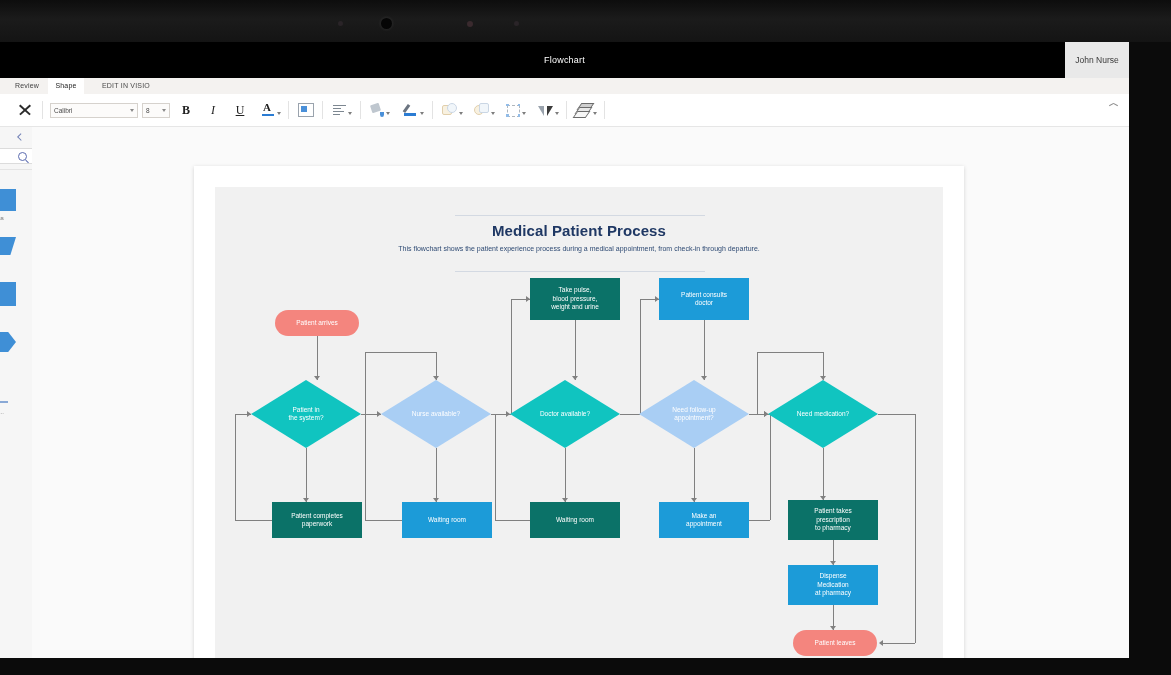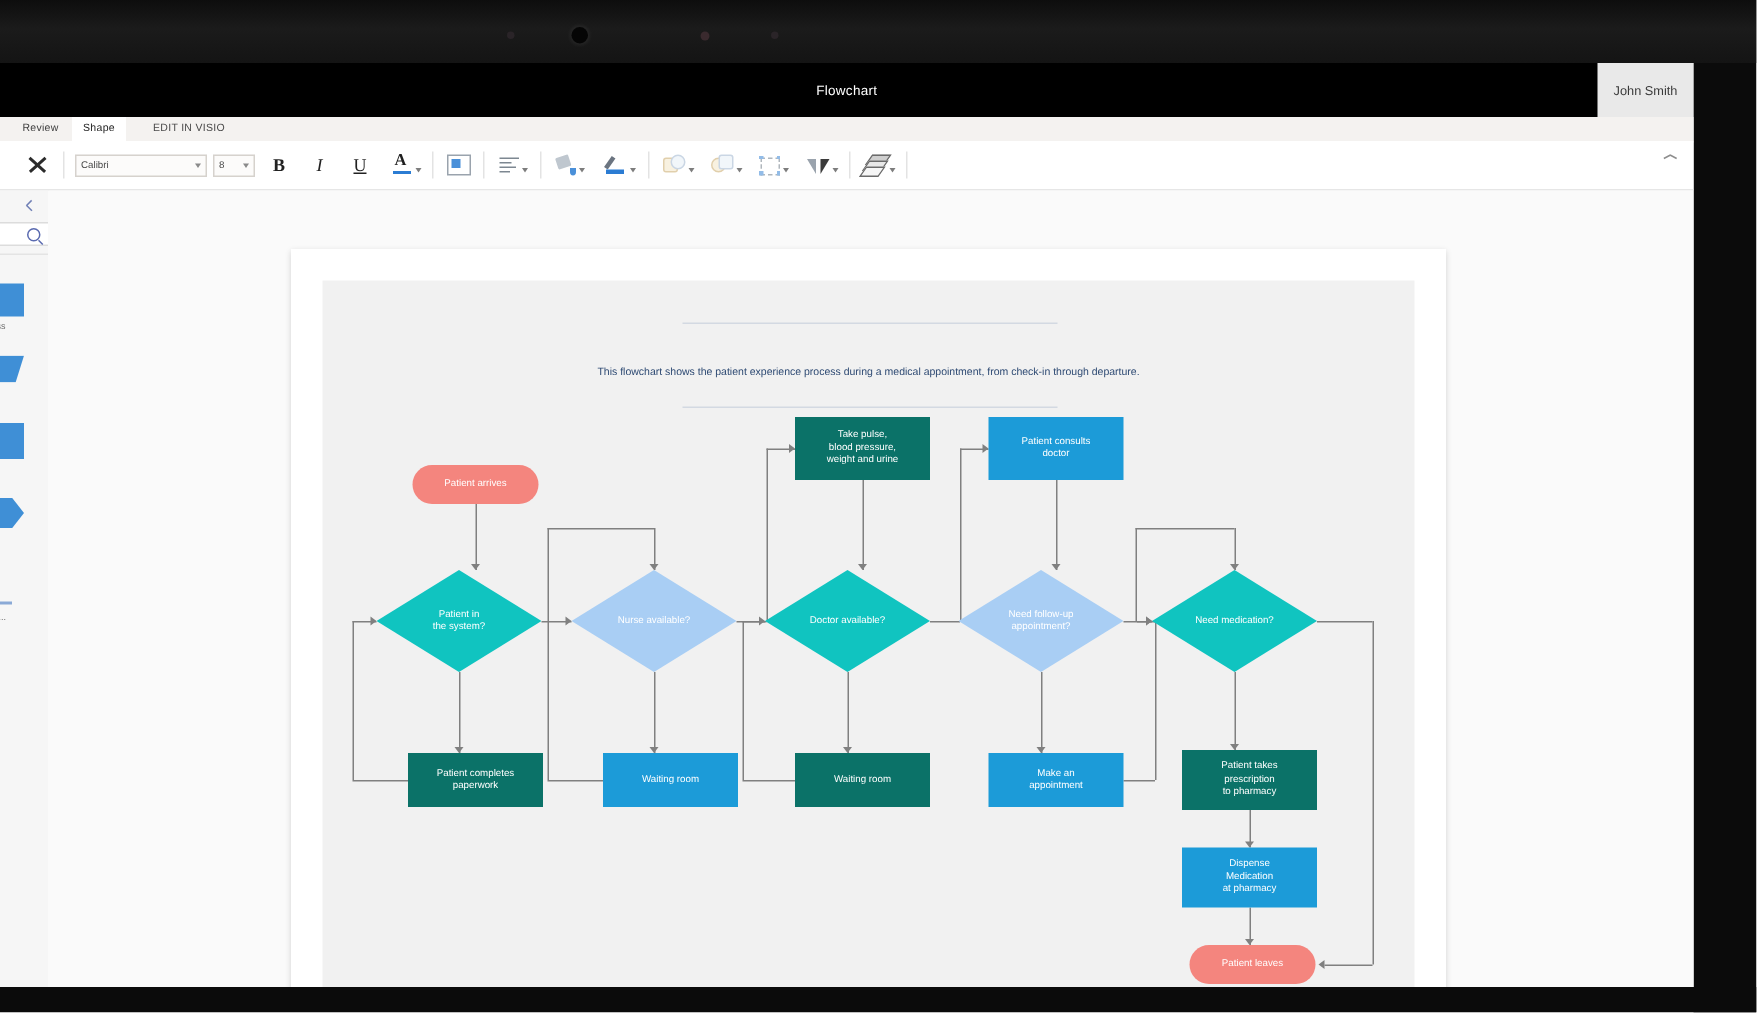--- a/index.html
+++ b/index.html
@@ -170,21 +170,21 @@
     <div class="cam s2"></div>
     <div class="cam s3"></div>
   </div>
   <div class="sidebar-dark-r"></div>
   <div class="bottom-dark"></div>
 
   <div class="app">
 
     <div class="titlebar">
       <div class="title-text">Flowchart</div>
-      <div class="user-chip">John Smith</div>
+      <div class="user-chip">John Nurse</div>
     </div>
 
     <div class="tabbar">
       <div class="tab review">Review</div>
       <div class="tab shape">Shape</div>
       <div class="tab editvisio">EDIT IN VISIO</div>
     </div>
 
     <div class="ribbon">
 
@@ -332,20 +332,21 @@
         <div class="st-shape" style="left:14px;top:6px;width:20px;height:1.5px;background:#8aa9d6;"></div>
         <div class="st-label" style="left:14px;top:14px;">c os...</div>
       </div>
     </div>
 
     <div class="canvas-area">
       <div class="page">
         <div class="drawing" id="drawing">
 
           <div class="hr-top"></div>
+          <div class="fc-title">Medical Patient Process</div>
           <div class="fc-sub">This flowchart shows the patient experience process during a medical appointment, from check-in through departure.</div>
           <div class="hr-bot"></div>
 
           <div id="connectors">
               <div class="conn" style="left: 102px; top: 149px; width: 1px; height: 44px;"></div>
               <div class="arrow down" style="left: 99px; top: 189px;"></div>
               <div class="conn" style="left: 91px; top: 261px; width: 1px; height: 54px;"></div>
               <div class="arrow down" style="left: 88px; top: 311px;"></div>
               <div class="conn" style="left: 20px; top: 227px; width: 1px; height: 106px;"></div>
               <div class="conn" style="left: 20px; top: 333px; width: 37px; height: 1px;"></div>

